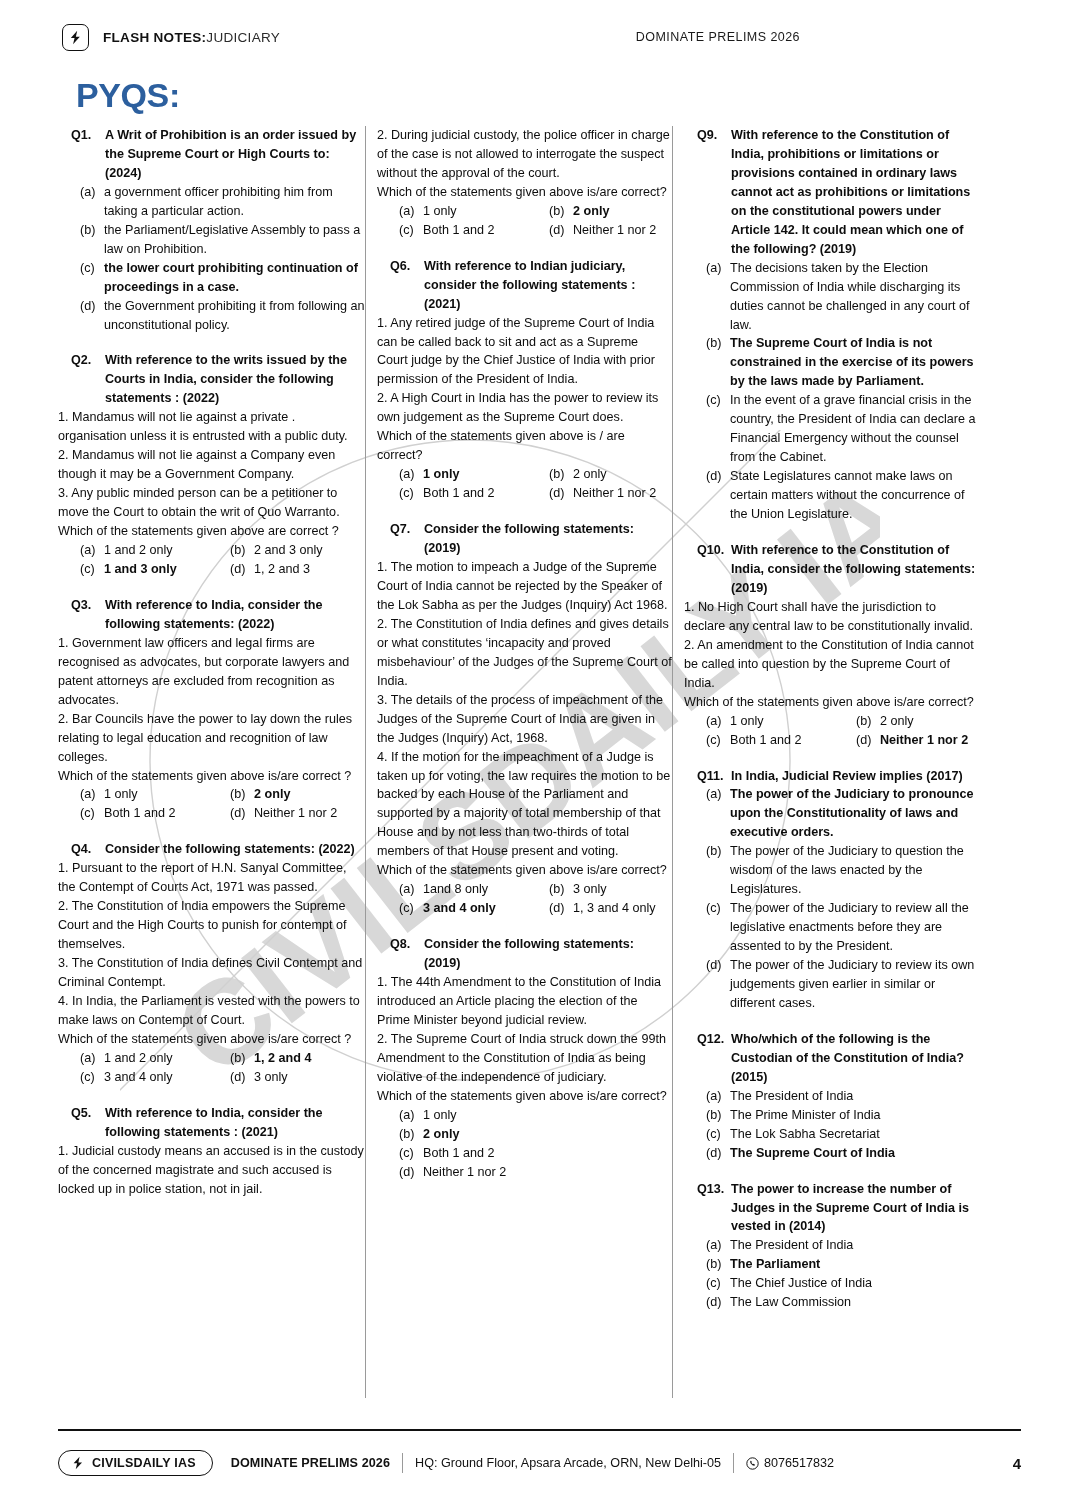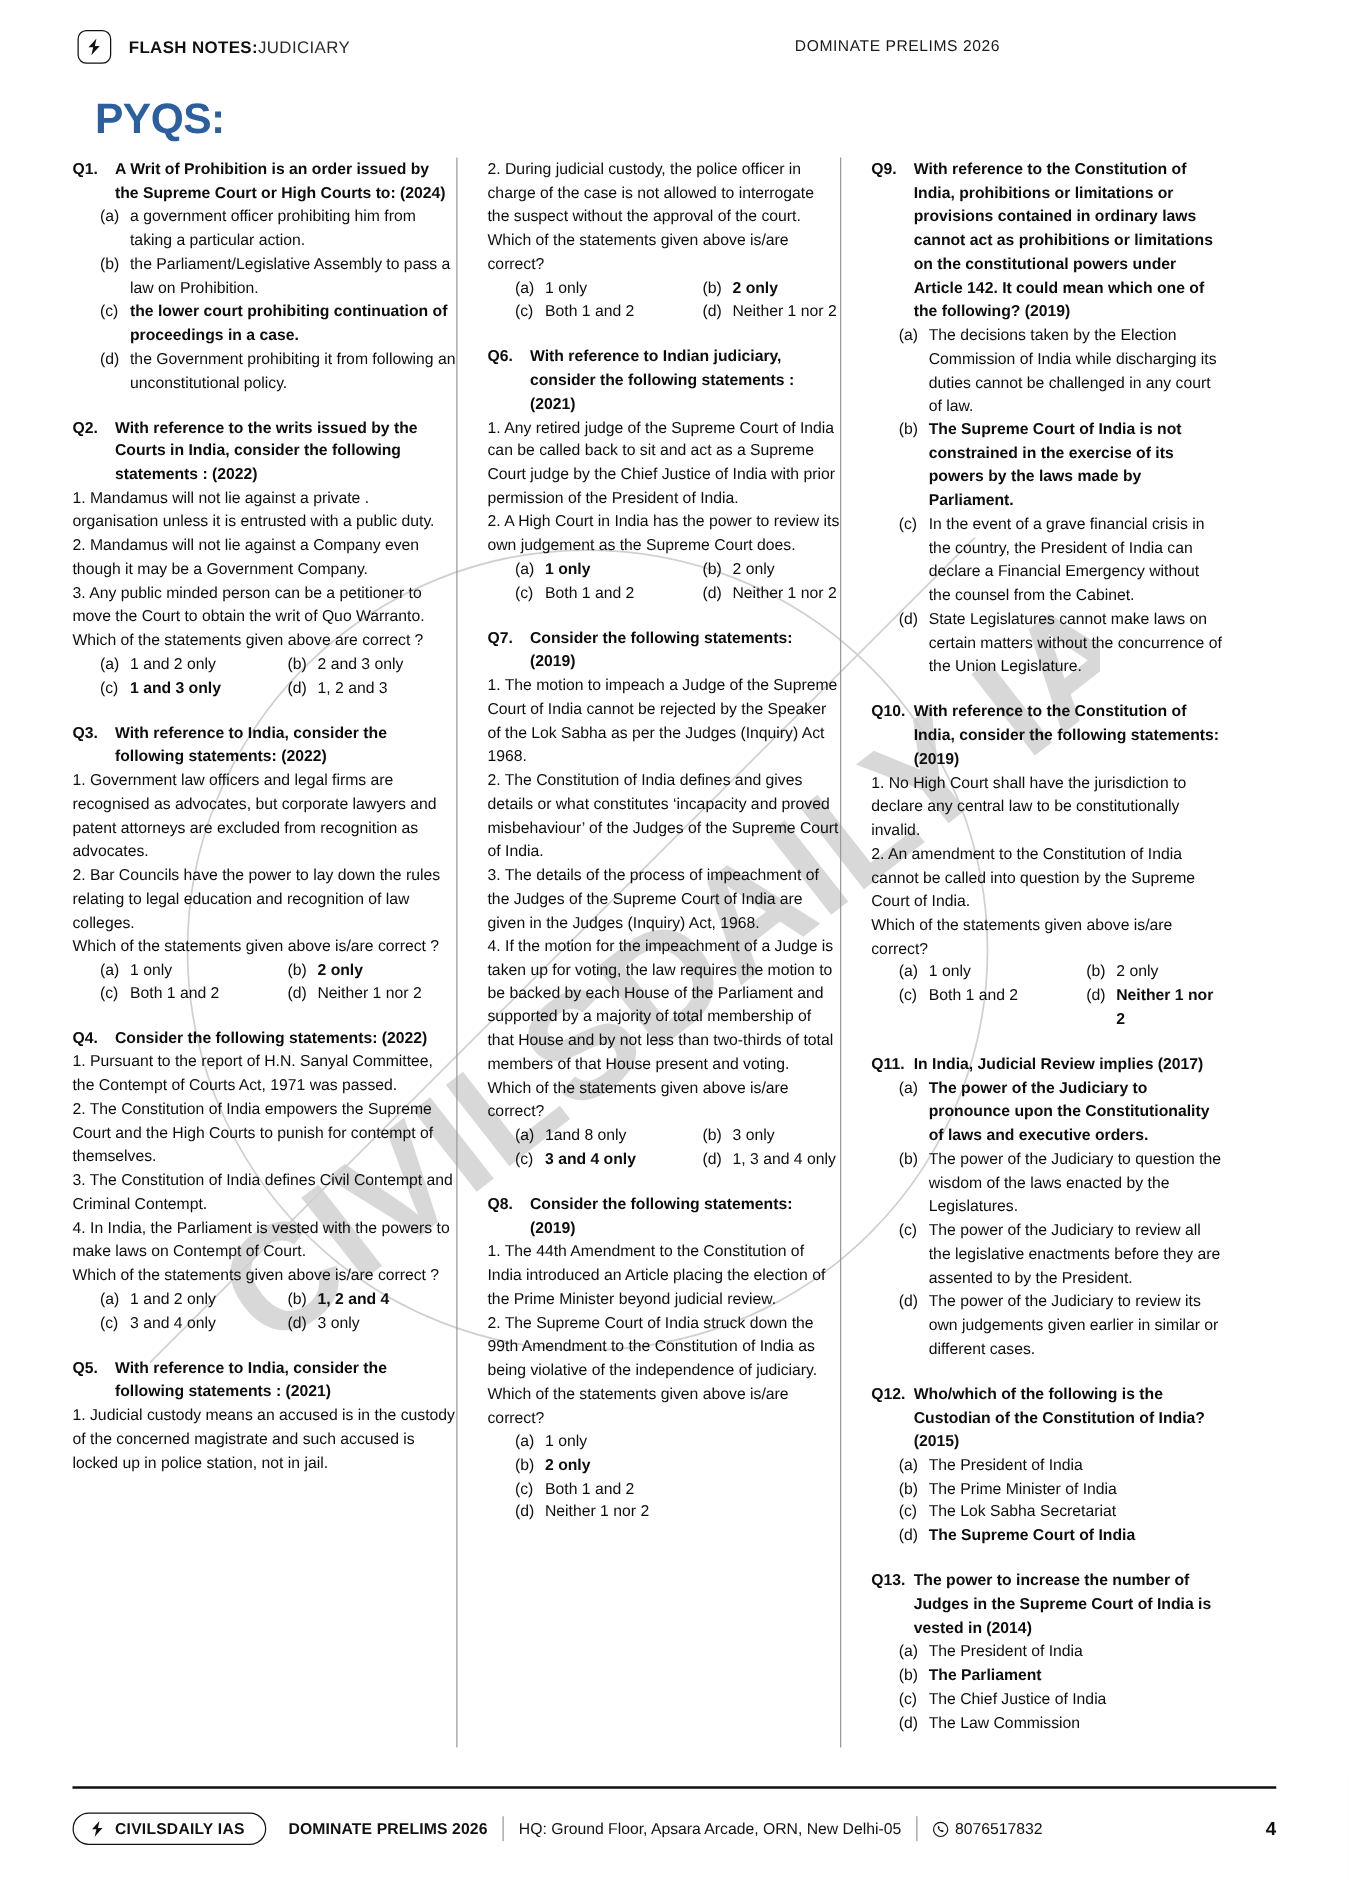--- a/index.html
+++ b/index.html
@@ -95,41 +95,42 @@
     display: flex;
     z-index: 2;
   }
   .col {
     width: 307px;
     position: relative;
     font-size: 12.6px;
     line-height: 1.505;
     color: #0d0d0d;
   }
-  .col.mid, .col.right { padding-left: 25px; }
+  .col.mid, .col.right { padding-left: 12px; }
   .col.mid::before, .col.right::before {
     content: "";
     position: absolute;
     left: 0px; top: 0; bottom: 0;
     width: 1px;
     background: #9a9a9a;
   }
 
   
   .q { margin-bottom: 17px; }
   .q:last-child { margin-bottom: 0; }
   .q-head {
     display: flex;
     font-weight: bold;
     align-items: flex-start;
   }
   .q-num {
     flex: 0 0 auto;
     min-width: 34px;
     font-weight: bold;
+    margin-left: 13px;
   }
   .q-stem {
     flex: 1 1 auto;
     font-weight: bold;
   }
   .stmt { }
   .stmt p { margin: 0; }
 
   
   .opts { margin-top: 0px; }
@@ -403,20 +404,21 @@
           </div>
         </div>
         <div class="q">
           <div class="q-head">
             <span class="q-num">Q6.</span>
             <span class="q-stem">With reference to Indian judiciary, consider the following statements : (2021)</span>
           </div>
           <div class="stmt">
             <p>1. Any retired judge of the Supreme Court of India can be called back to sit and act as a Supreme Court judge by the Chief Justice of India with prior permission of the President of India.</p>
             <p>2. A High Court in India has the power to review its own judgement as the Supreme Court does.</p>
+            <p>Which of the statements given above is / are correct?</p>
           </div>
           <div class="opts">
             <div class="opt-row two">
               <div class="opt bold">
                 <span class="opt-lbl">(a)</span>
                 <span class="opt-txt">1 only</span>
               </div>
               <div class="opt">
                 <span class="opt-lbl">(b)</span>
                 <span class="opt-txt">2 only</span>

